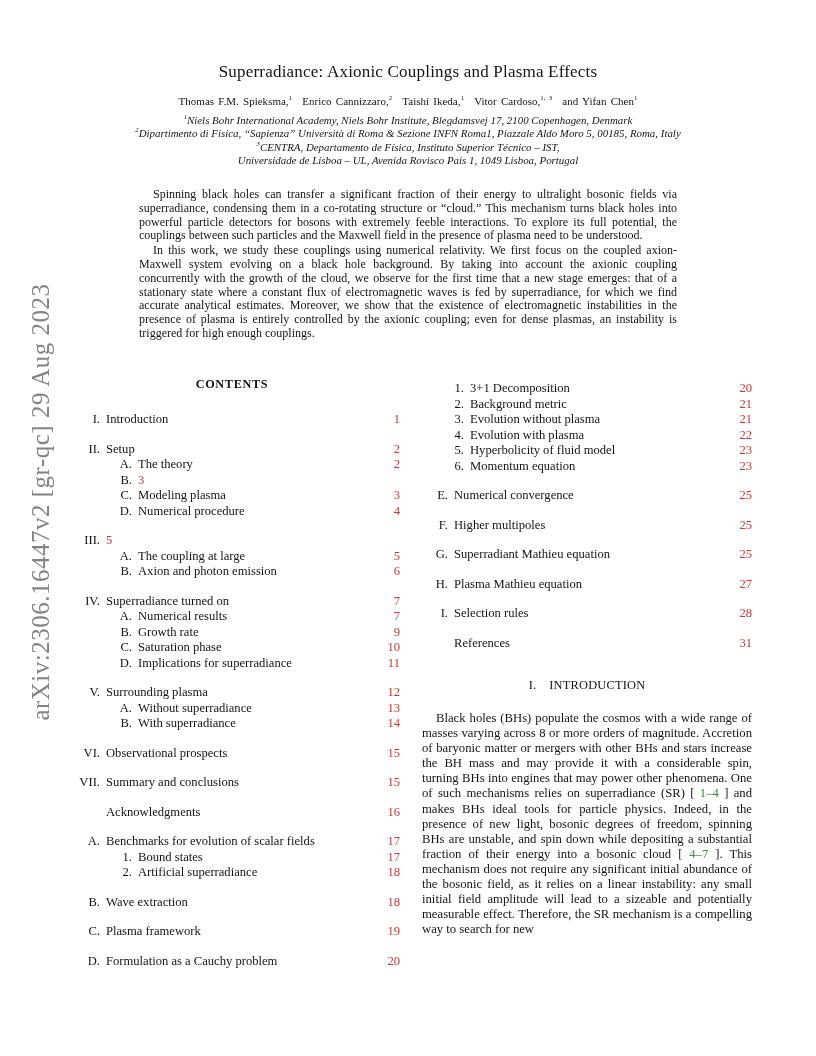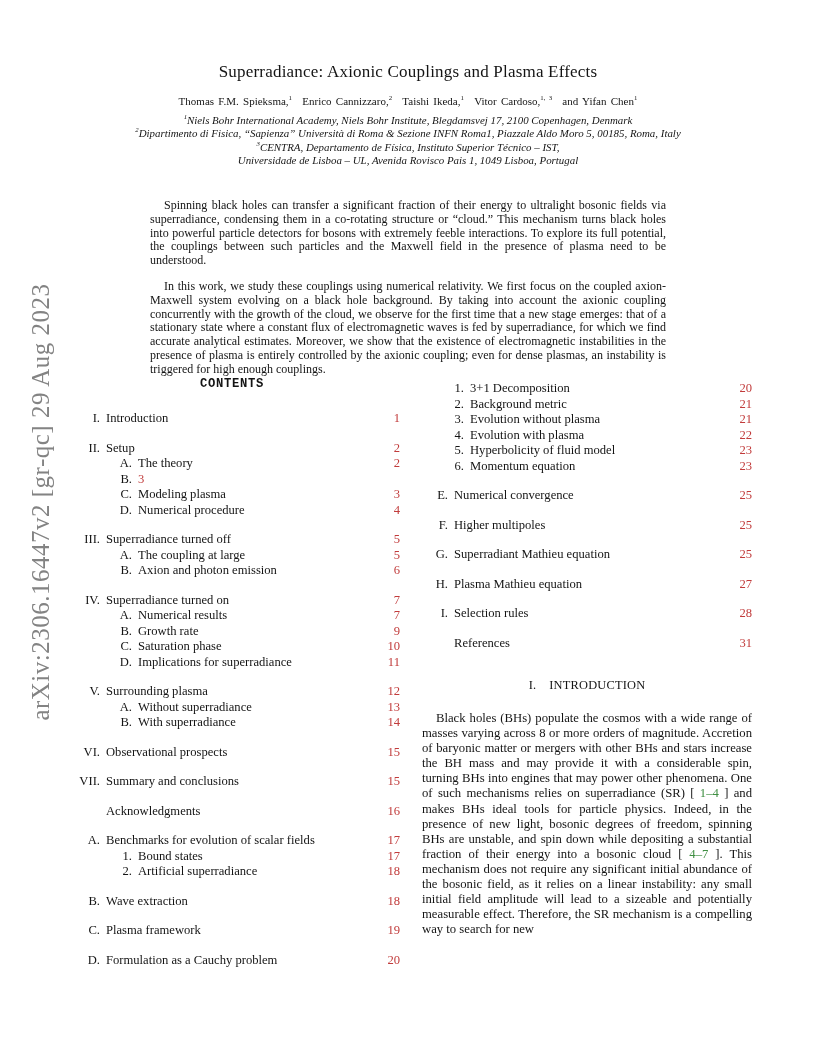--- a/index.html
+++ b/index.html
@@ -21,27 +21,27 @@
   .paper-title { font-size:17px; font-weight:normal; letter-spacing:0.2px; }
   .authors-line { margin-top:13px; font-size:11px; word-spacing:1.5px; }
   .author-item { margin:0 3px; white-space:nowrap; }
   sup { font-size:0.62em; vertical-align:super; line-height:0; }
   .affiliations { margin-top:7px; font-style:italic; font-size:10.9px; line-height:13.3px; }
   .affiliation-line { margin:0; }
   .affiliation-text { white-space:pre-line; }
   
   .abstract { position:absolute; top:187px; left:138px; width:540px;
     font-size:12px; line-height:13.8px; text-align:justify; }
-  .abstract p { margin:12px; text-indent:14px; }
+  .abstract p { margin:1px; text-indent:14px; }
   
   .col { position:absolute; font-size:12.6px; }
   .col-left  { top:377px; left:64px;  width:336px; }
   .col-right { top:381px; left:422px; width:330px; }
   .contents-heading { text-align:center; font-weight:bold; font-size:12.2px;
-    letter-spacing:0.7px; margin:0 0 20px 0;font-family:Liberation Mono, monospace; }
+    letter-spacing:0.7px; margin:0 0 20px 0; }
   
   .toc-row { display:flex; line-height:15.5px; cursor:pointer; }
   .toc-row.gap { margin-top:14px; }
   .toc-label { flex:0 0 36px; text-align:right; padding-right:6px; }
   .toc-row.ind .toc-label { flex-basis:68px; }
   .col-right .toc-label { flex:0 0 26px; }
   .col-right .toc-row.ind .toc-label { flex-basis:42px; }
   .toc-title { flex:1 1 auto; }
   .toc-page { flex:0 0 auto; color:var(--link-red,#c13b3b); }
   
@@ -126,21 +126,20 @@
         </div>
 
         <div class="toc-row ind">
           <span class="toc-label">D.</span>
           <span class="toc-title">Numerical procedure</span>
           <span class="toc-page">4</span>
         </div>
 
         <div class="toc-row gap">
           <span class="toc-label">III.</span>
-          <span class="toc-title">Superradiance turned off</span>
           <span class="toc-page">5</span>
         </div>
 
         <div class="toc-row ind">
           <span class="toc-label">A.</span>
           <span class="toc-title">The coupling at large</span>
           <span class="toc-page">5</span>
         </div>
 
         <div class="toc-row ind">

